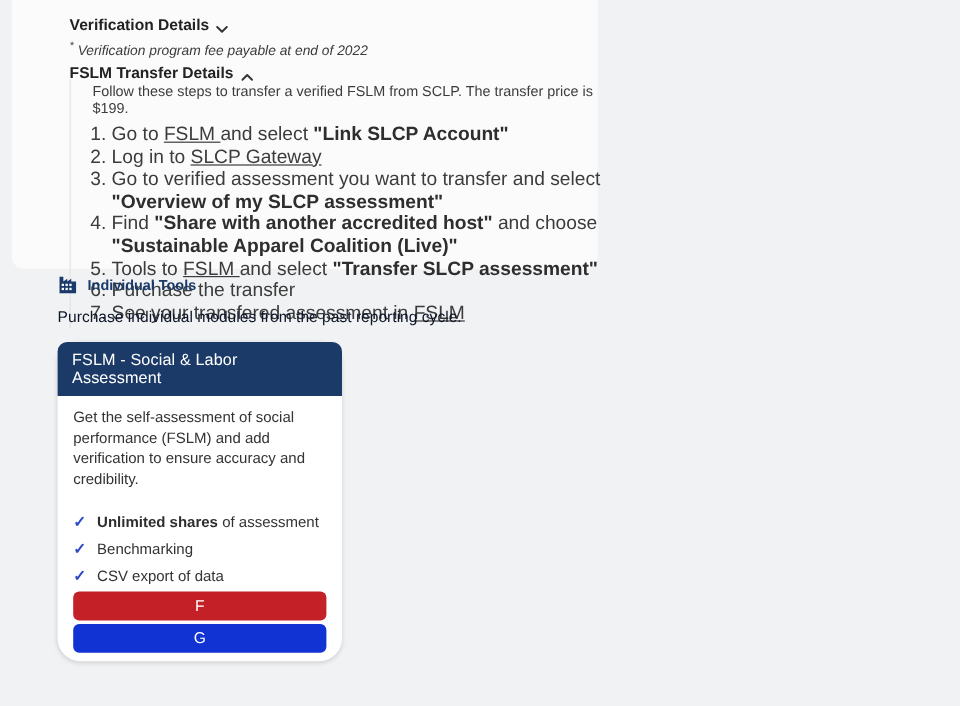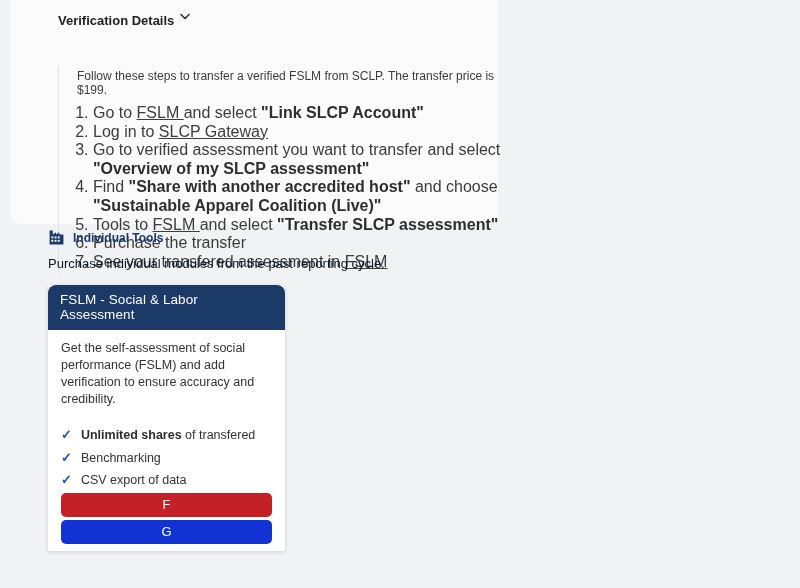--- a/index.html
+++ b/index.html
@@ -18,21 +18,21 @@
     background: #fbfbfc;
     border-radius: 0 0 10px 10px;
   }
   .acc-header {
     position: absolute;
     left: 48px;
     font-size: 13px;
     font-weight: bold;
     color: #222;
     display: flex;
-    align-items: flex-start;
+    align-items: flex-end;
     gap: 6px;
     cursor: pointer;
   }
   .acc-header svg { display: block; }
   .note {
     position: absolute;
     left: 48px; top: 33px;
     font-size: 11.5px;
     font-style: italic;
     color: #3a3a3a;
@@ -76,21 +76,21 @@
     position: absolute;
     left: 48px; top: 256px;
     font-size: 13px;
     color: #0f172a;
   }
   .card {
     position: absolute;
     left: 48px; top: 285px;
     width: 237px; height: 266px;
     background: #ffffff;
-    border-radius: 2px;
+    border-radius: 19px;
     box-shadow: 0 1px 4px rgba(0,0,0,0.14);
   }
   .card-header {
     background: var(--header-color, #1c3a68);
     color: #ffffff;
     font-size: 13.5px;
     padding: 7px 12px 8px 12px;
     border-radius: 8px 8px 0 0;
     letter-spacing: 0.1px;
   }
@@ -142,21 +142,32 @@
 
   <div class="acc-header" style="top:13px">
     <span>Verification Details</span>
     <span>
       <svg width="10" height="7" viewBox="0 0 10 7">
           <polyline points="1,1.5 5,5.5 9,1.5" fill="none" stroke="#333" stroke-width="1.6" stroke-linecap="round" stroke-linejoin="round"></polyline>
         </svg>
     </span>
   </div>
 
-
+  <div class="note">
+    <sup>*</sup><span> Verification program fee payable at end of 2022</span>
+  </div>
+
+  <div class="acc-header" style="top:53px">
+    <span>FSLM Transfer Details</span>
+    <span>
+      <svg width="10" height="7" viewBox="0 0 10 7">
+          <polyline points="1,5.5 5,1.5 9,5.5" fill="none" stroke="#333" stroke-width="1.6" stroke-linecap="round" stroke-linejoin="round"></polyline>
+        </svg>
+    </span>
+  </div>
 
   <div class="steps-block">
     <div class="steps-intro">Follow these steps to transfer a verified FSLM from SCLP. The transfer price is $199.</div>
     <ol class="steps">
         <li><span class="seg-plain">Go to </span><a class="inline-link">FSLM </a><span class="seg-plain">and select </span><span class="seg-bold">"Link SLCP Account"</span></li>
         <li><span class="seg-plain">Log in to </span><a class="inline-link">SLCP Gateway</a></li>
         <li><span class="seg-plain">Go to verified assessment you want to transfer and select </span><span class="seg-bold">"Overview of my SLCP assessment"</span></li>
         <li><span class="seg-plain">Find </span><span class="seg-bold">"Share with another accredited host"</span><span class="seg-plain"> and choose </span><span class="seg-bold">"Sustainable Apparel Coalition (Live)"</span></li>
         <li><span class="seg-plain">Tools to </span><a class="inline-link">FSLM </a><span class="seg-plain">and select </span><span class="seg-bold">"Transfer SLCP assessment"</span></li>
         <li><span class="seg-plain">Purchase the transfer</span></li>
@@ -185,21 +196,21 @@
 
 <div class="tools-subtitle">Purchase individual modules from the past reporting cycle.</div>
 
 <div class="card">
   <div class="card-header">FSLM - Social &amp; Labor Assessment</div>
   <div class="card-body">
     <div class="card-desc">Get the self-assessment of social performance (FSLM) and add verification to ensure accuracy and credibility.</div>
     <div class="features">
         <div class="feature-row">
           <span class="check">✓</span>
-          <span><span class="seg-bold">Unlimited shares</span><span class="seg-plain"> of transfered</span></span>
+          <span><span class="seg-bold">Unlimited shares</span><span class="seg-plain"> of assessment</span></span>
         </div>
         <div class="feature-row">
           <span class="check">✓</span>
           <span><span class="seg-plain">Benchmarking</span></span>
         </div>
         <div class="feature-row">
           <span class="check">✓</span>
           <span><span class="seg-plain">CSV export of data</span></span>
         </div>
       </div>

